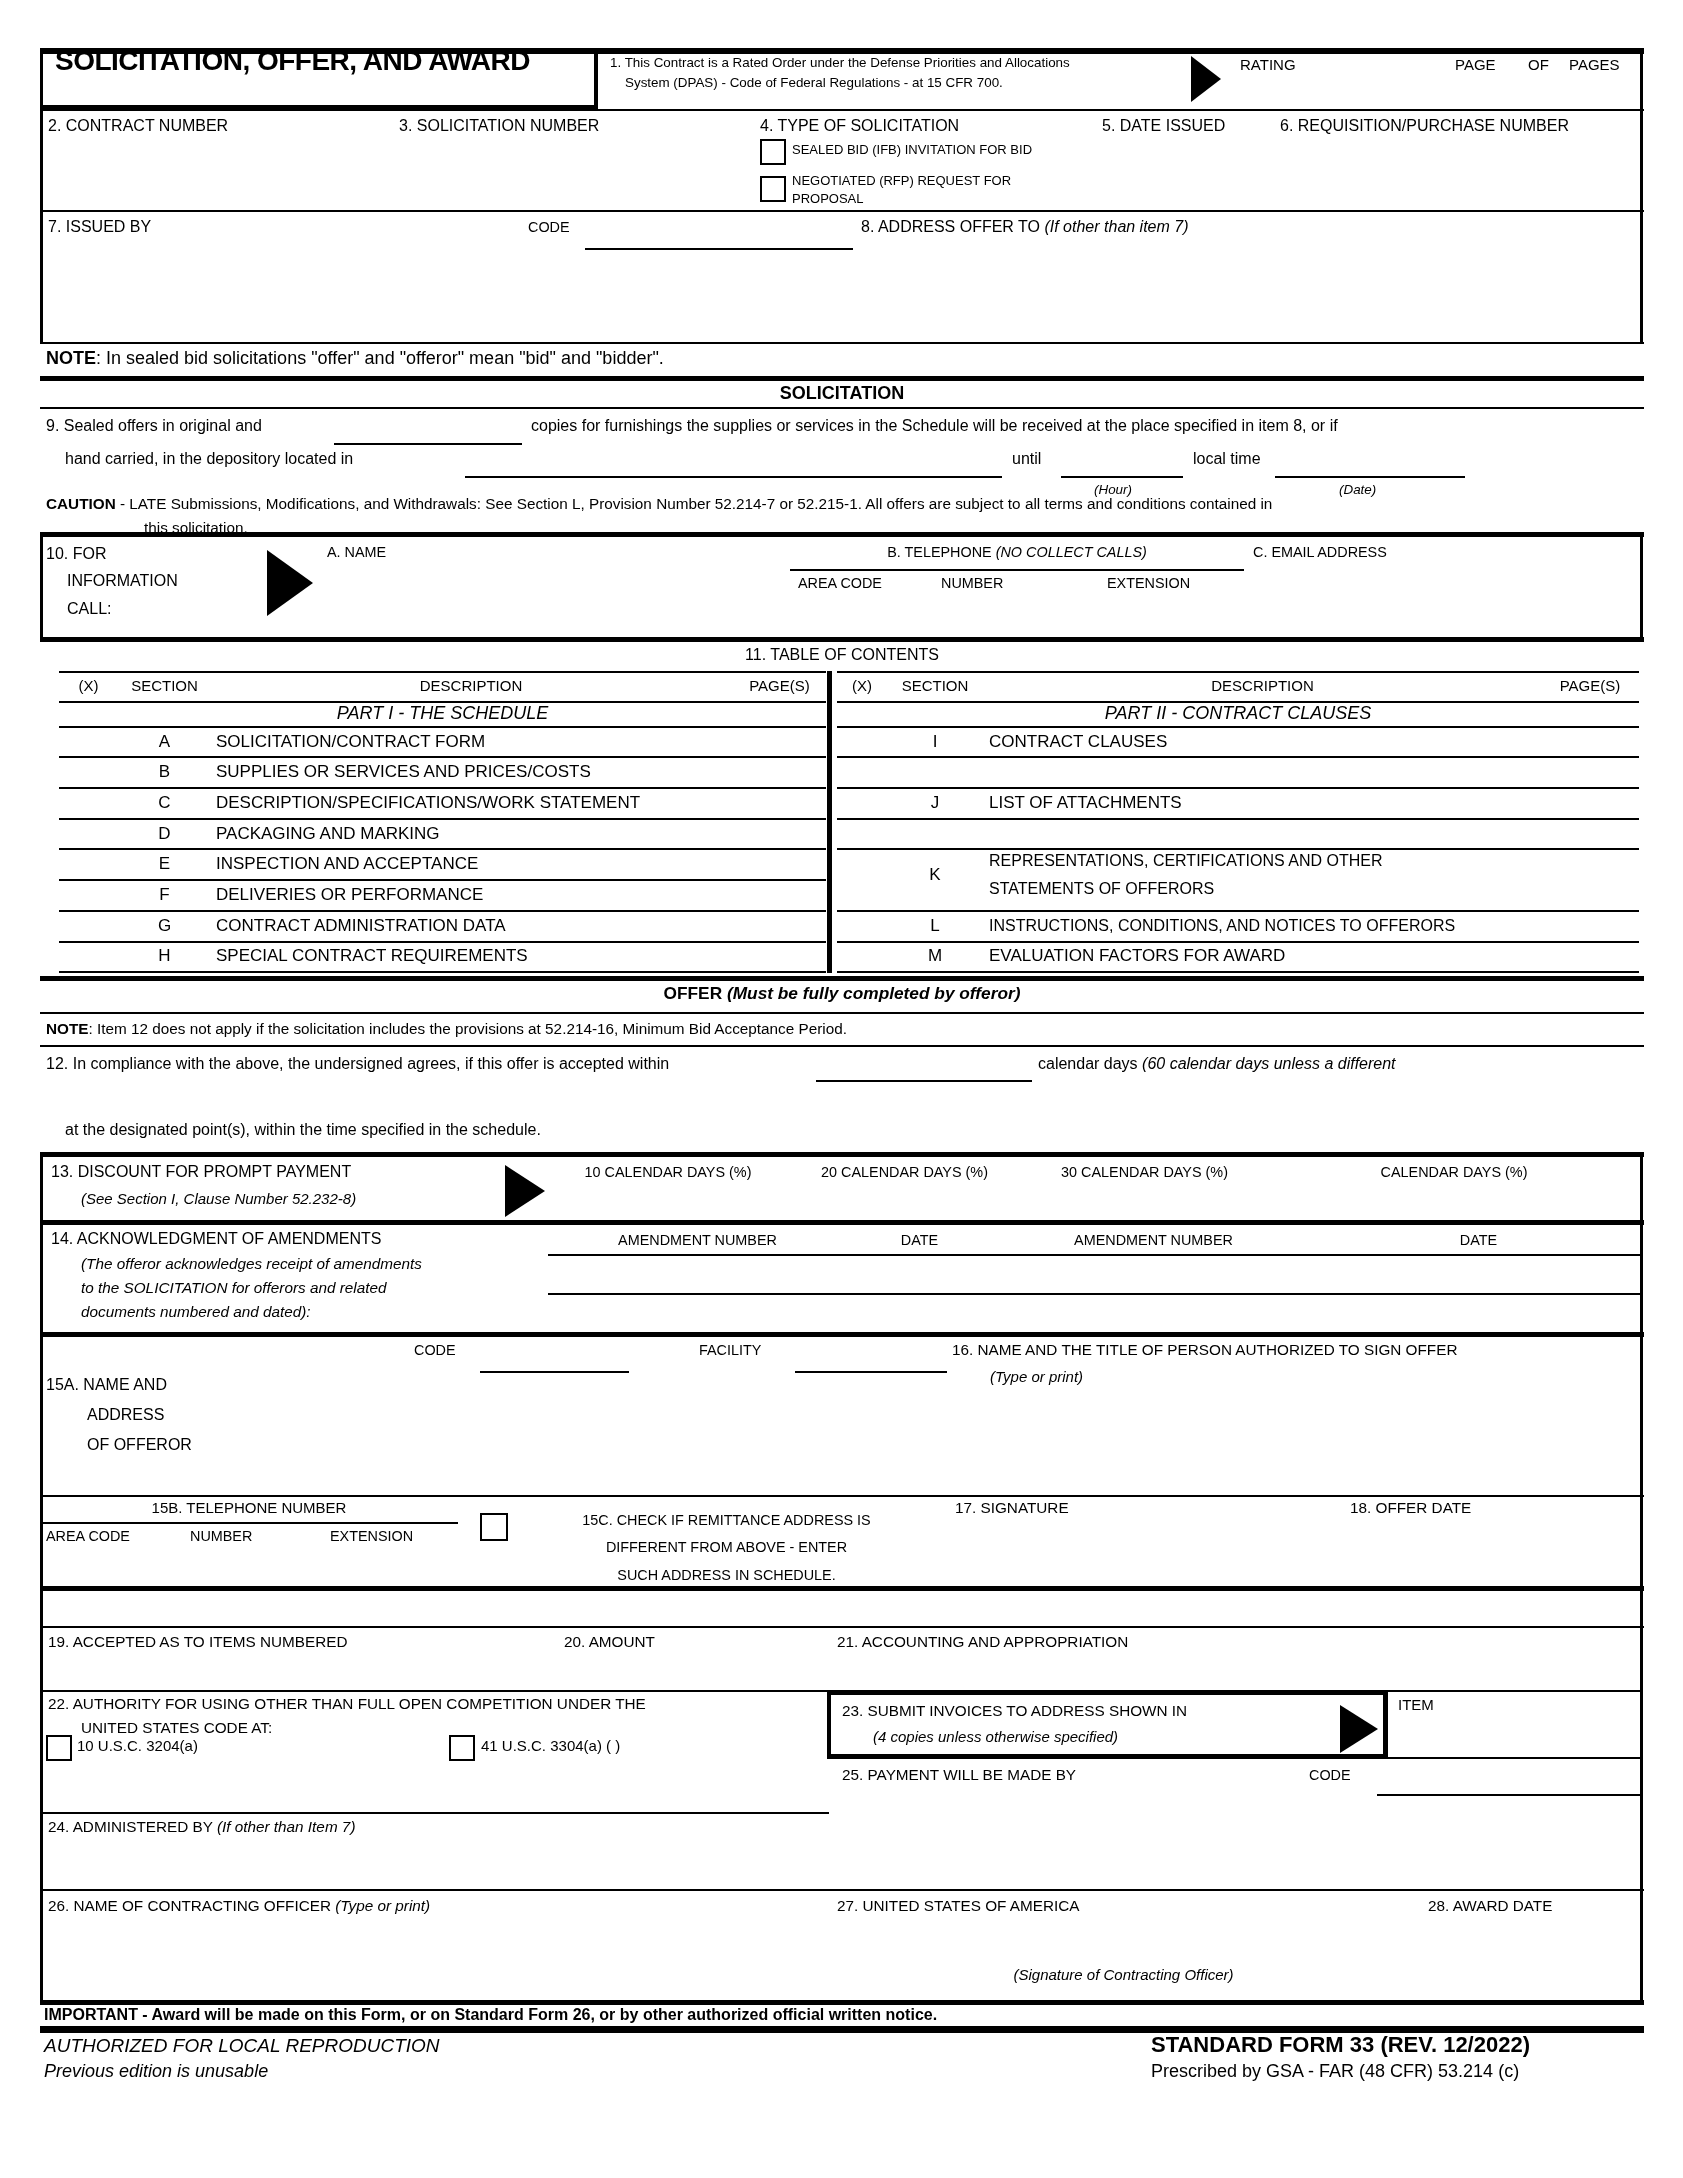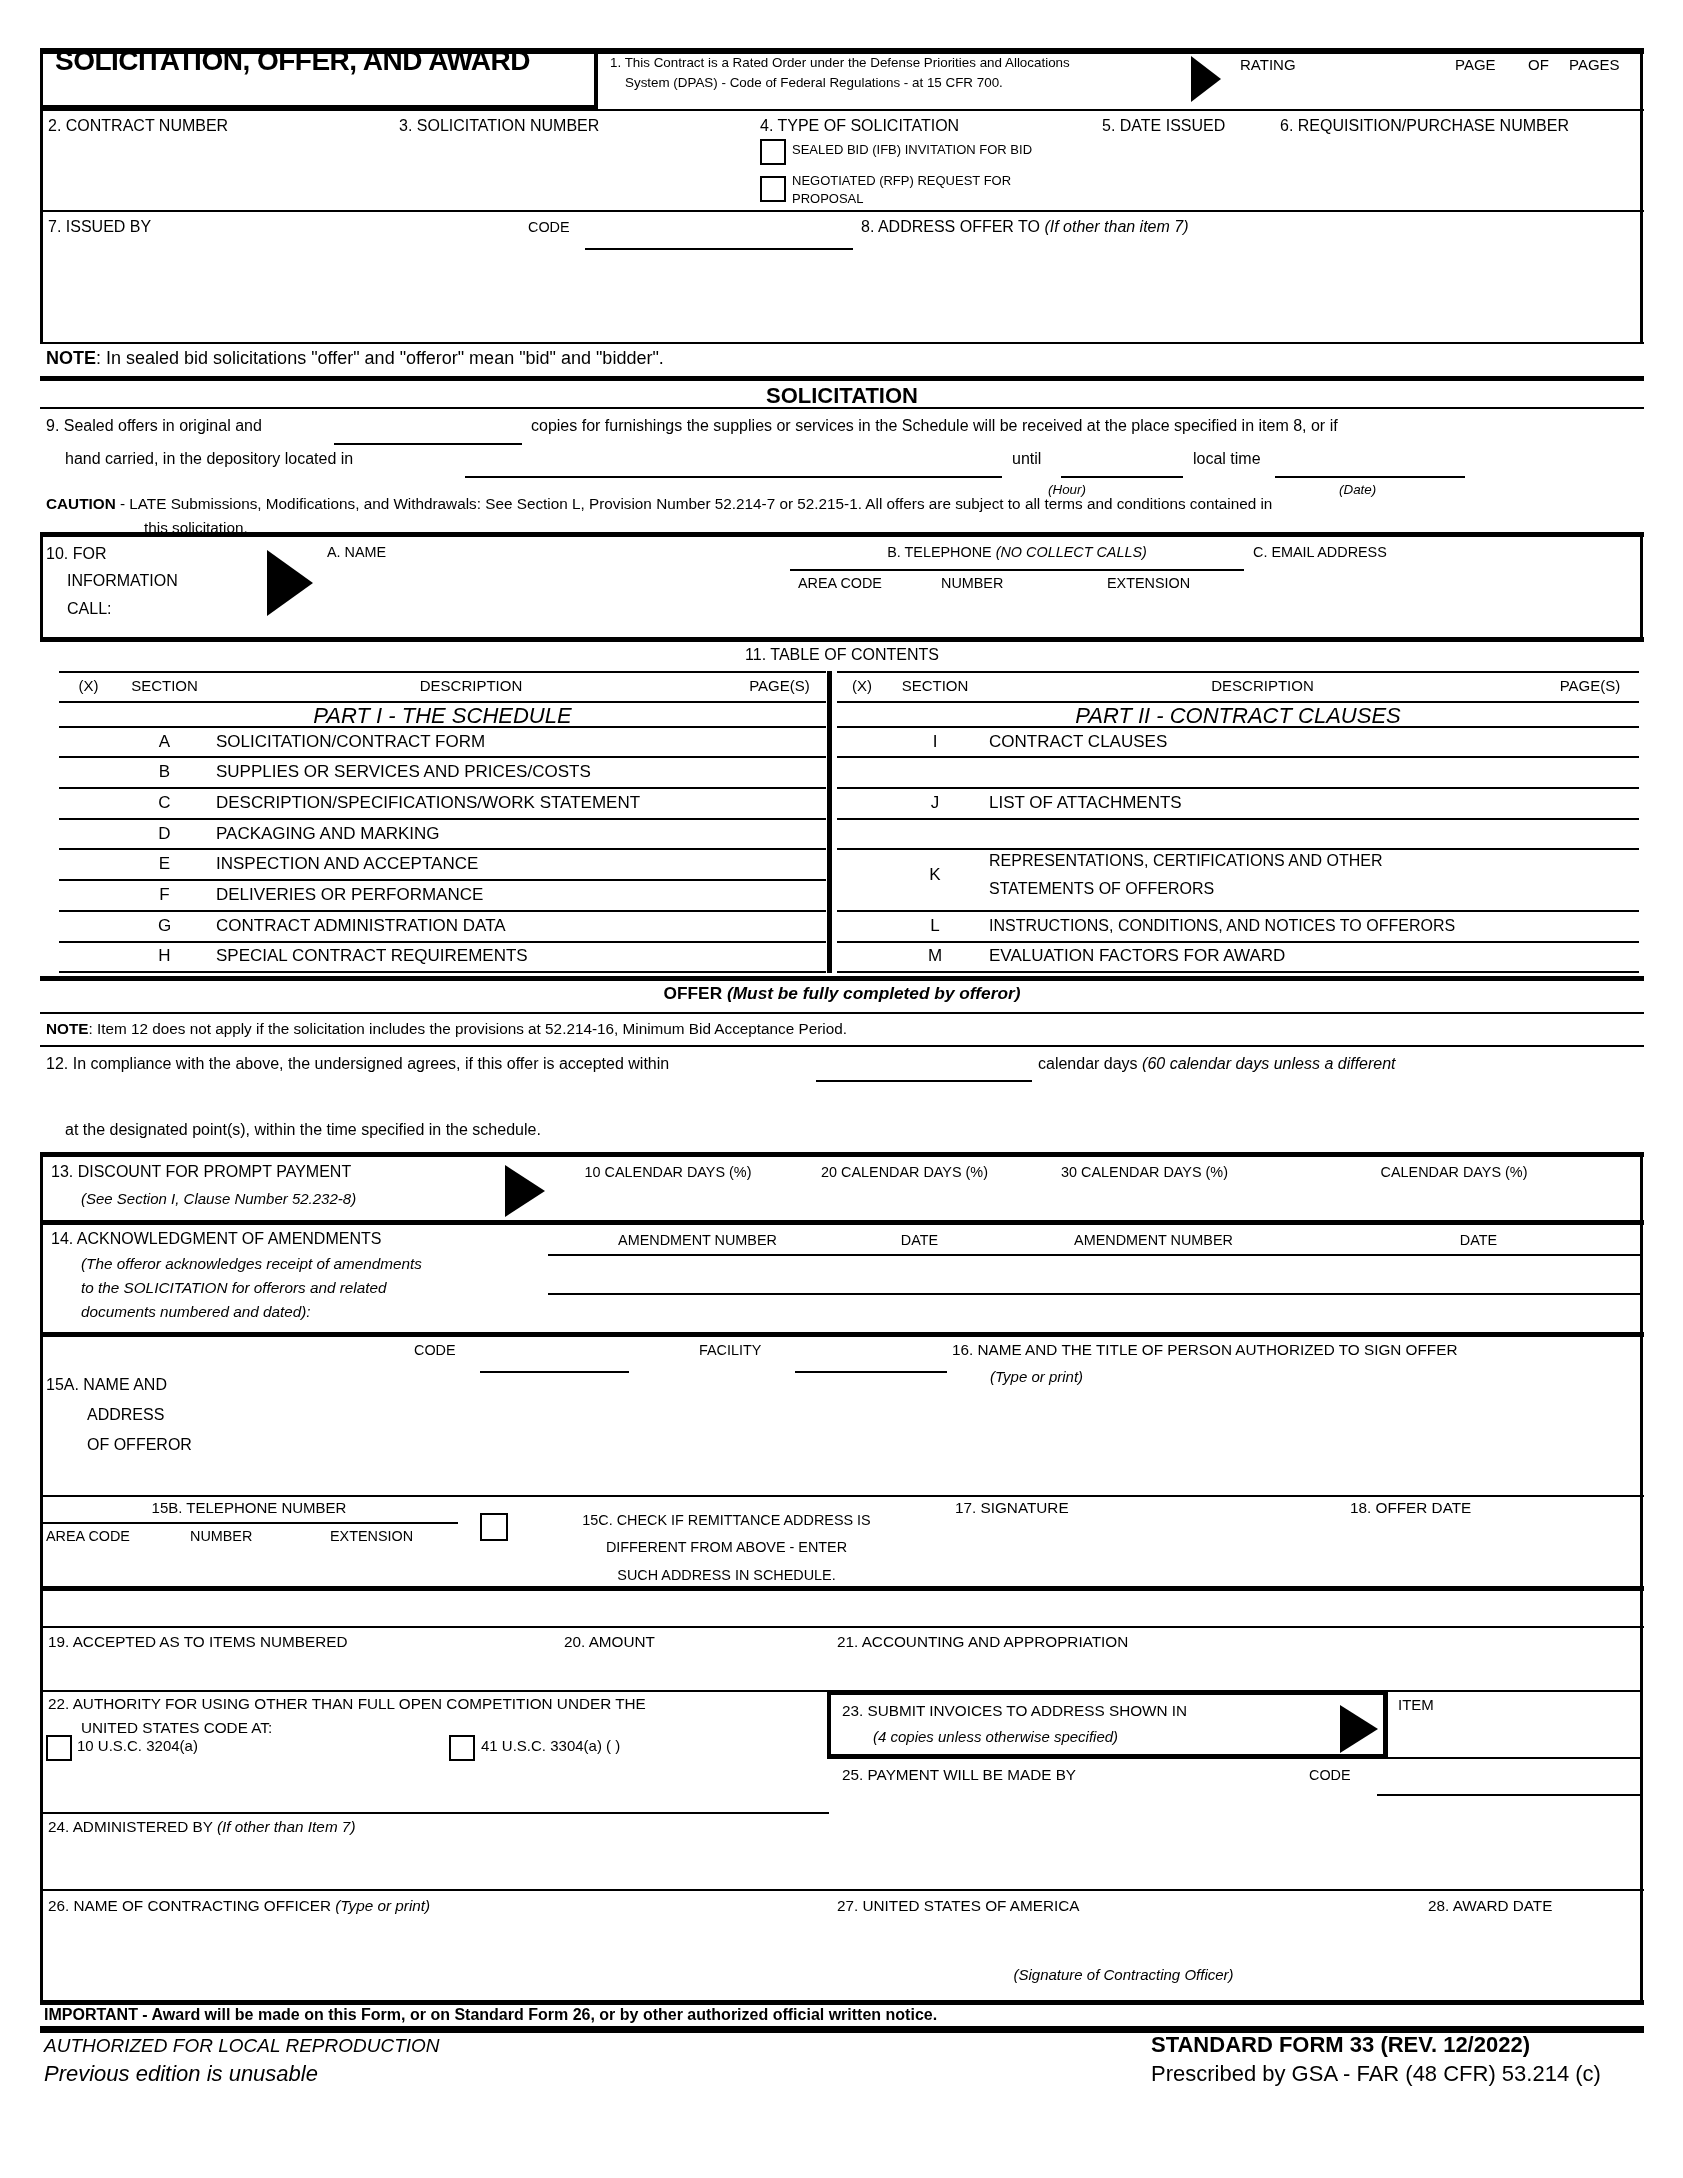--- a/index.html
+++ b/index.html
@@ -3,21 +3,21 @@
 <meta charset="utf-8">
 <style>
   html,body{margin:0;padding:0;background:#e8e8e8}
   .page{position:relative;width:1683px;height:2178px;background:#ffffff;overflow:hidden;
         font-family:"Liberation Sans",sans-serif;color:#000}
   .t{position:absolute;white-space:nowrap;line-height:1.15;font-size:16px}
   .ctr{text-align:center}
   .b{font-weight:bold}
   .i{font-style:italic}
   .f13{font-size:13px}.f135{font-size:13.4px}.f145{font-size:14.4px}
-  .f15{font-size:15px}.f155{font-size:15.3px}.f16{font-size:16px}.f165{font-size:22px}
+  .f15{font-size:15px}.f155{font-size:15.3px}.f16{font-size:16px}.f165{font-size:18px}
   .f17{font-size:17px}.f175{font-size:17.3px}.f18{font-size:18px}.f19{font-size:19px}
   .f22{font-size:22px}.f28{font-size:28px;letter-spacing:-0.5px}
   .hl,.vl{position:absolute;background:#000}
   .cb{position:absolute;border:2px solid #000;background:#fff}
   .region{position:absolute}
   .arw{position:absolute;width:0;height:0;border-style:solid;border-color:transparent;border-left-color:#000;border-right:0}
 </style>
 </head>
 <body>
 
@@ -201,21 +201,21 @@
   <div class="t f145" style="left:528px;top:219px">CODE</div>
   <div class="t" style="left:861px;top:218px"><span>8.  ADDRESS OFFER TO </span><span class="i">(If other than item 7)</span></div>
 
   <div class="t f18" style="left:46px;top:348px"><span class="b">NOTE</span><span>:  In sealed bid solicitations "offer" and "offeror" mean "bid" and "bidder".</span></div>
   <div class="t b f165 ctr" style="left:40px;top:383px;width:1604px">SOLICITATION</div>
 
   <div class="t" style="left:46px;top:417px">9.  Sealed offers in original and</div>
   <div class="t" style="left:531px;top:417px">copies for furnishings the supplies or services in the Schedule will be received at the place specified in item 8, or if</div>
   <div class="t" style="left:65px;top:450px">hand carried, in the depository located in</div>
   <div class="t" style="left:1012px;top:450px">until</div>
-  <div class="t i f135" style="left:1048px;top:482px">(Hour)</div>
+  <div class="t i f135" style="left:1094px;top:482px">(Hour)</div>
   <div class="t" style="left:1193px;top:450px">local time</div>
   <div class="t i f135" style="left:1339px;top:482px">(Date)</div>
 
   <div class="t f155" style="left:46px;top:495px"><span class="b">CAUTION</span><span> - LATE Submissions, Modifications, and Withdrawals:  See Section L, Provision Number 52.214-7 or 52.215-1.  All offers are subject to all terms and conditions contained in</span></div>
   <div class="t f155" style="left:144px;top:519px">this solicitation.</div>
 
   <div class="t" style="left:46px;top:545px">10.  FOR</div>
   <div class="t" style="left:67px;top:572px">INFORMATION</div>
   <div class="t" style="left:67px;top:600px">CALL:</div>
   <div class="t f145" style="left:327px;top:544px">A.  NAME</div>

